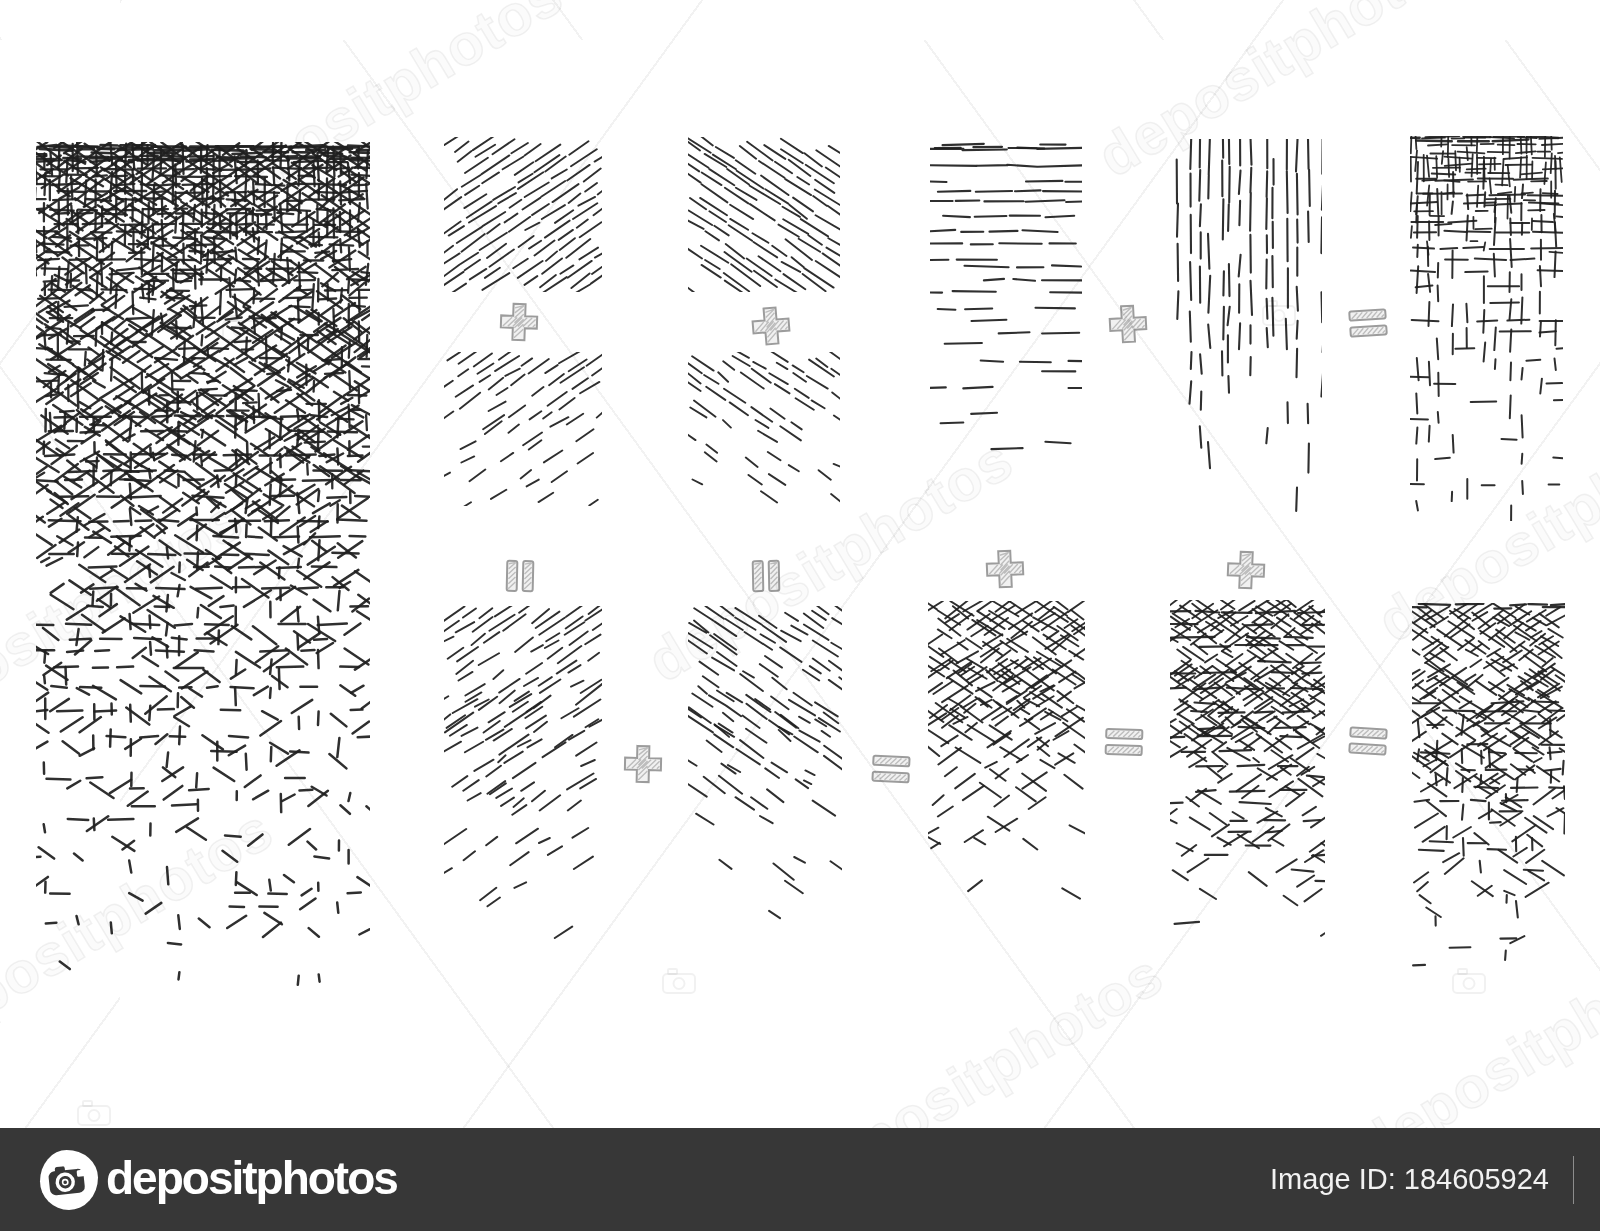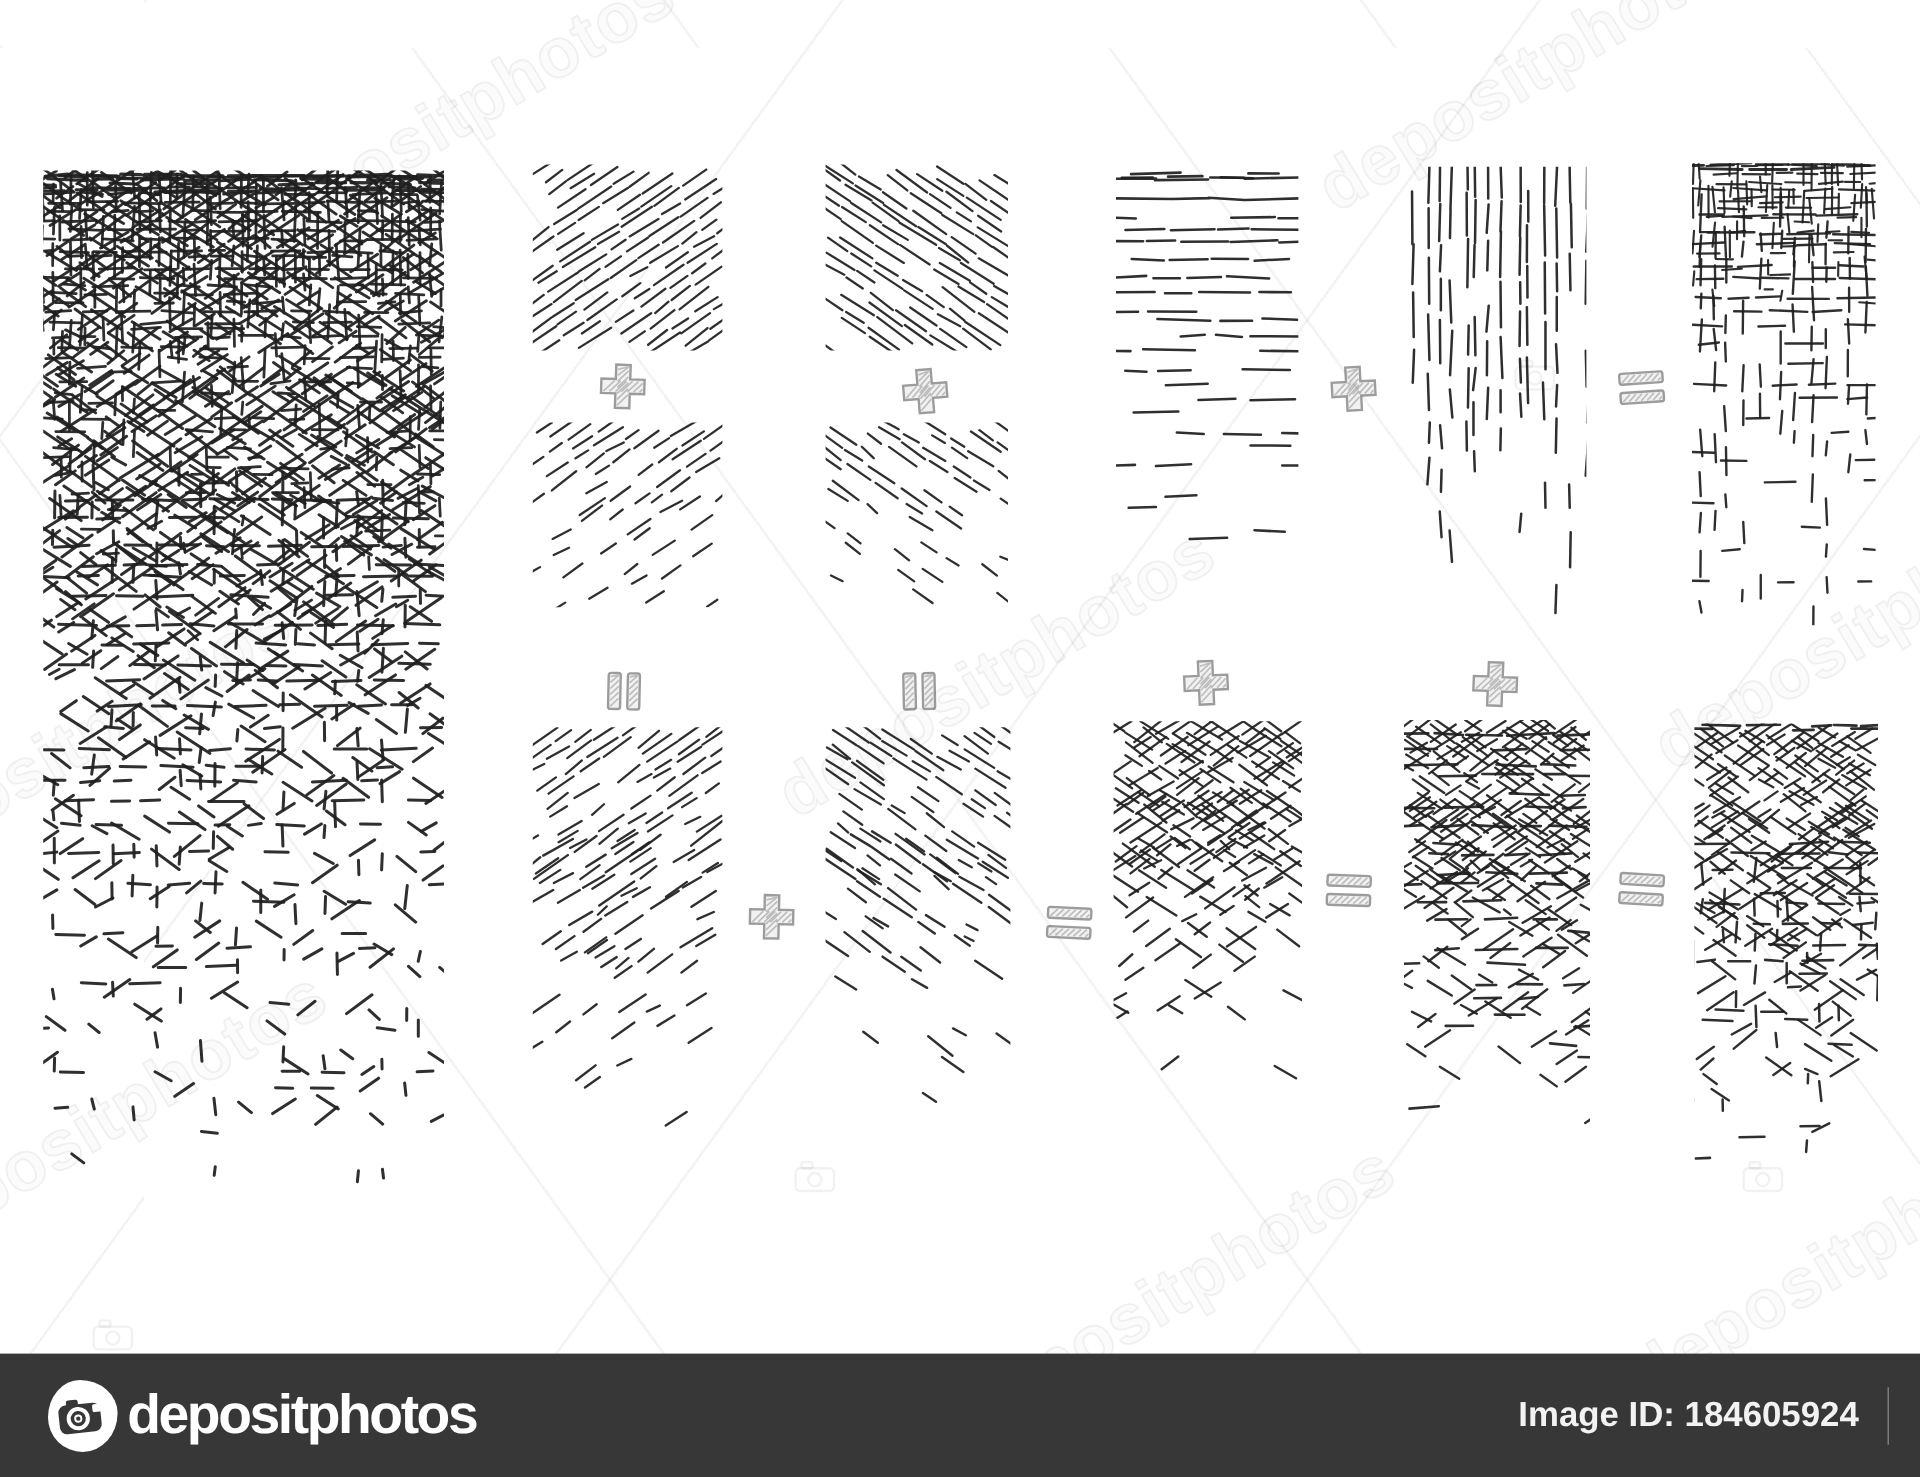--- a/index.html
+++ b/index.html
@@ -20,21 +20,21 @@
     transform:translate(-50%,-50%) rotate(-31deg);white-space:nowrap;}
   .wm-cam{position:absolute;transform:translate(-50%,-50%);}
   
   .footer{position:absolute;left:0;right:0;bottom:0;height:103px;background:#373737;z-index:10;
     display:flex;align-items:center;justify-content:space-between;box-sizing:border-box;
     padding:0 26px 0 40px;}
   .brand{display:flex;align-items:center;gap:8px;}
   .blob{width:58px;height:60px;background:#ffffff;border-radius:46% 54% 50% 50% / 52% 46% 54% 48%;
     display:flex;align-items:center;justify-content:center;}
   .brand-text{color:#ffffff;font-weight:bold;font-size:46px;letter-spacing:-2px;position:relative;top:-2px;}
-  .footer-right{display:flex;align-items:center;gap:24px;color:#f2f2f2;font-size:29px;font-weight:bold;}
+  .footer-right{display:flex;align-items:center;gap:24px;color:#f2f2f2;font-size:29px;}
   .sep{width:1px;height:48px;background:#8d8d8d;}
 </style>
 </head>
 <body>
 
 <div class="stage">
   <div class="artwork" id="artwork">
     <div class="wm-lines"></div>
     <div class="wm" id="wm">
         <span class="wm-text" style="left: 380px; top: 95px; transform: translate(-50%, -50%) rotate(-31deg);">depositphotos</span>

